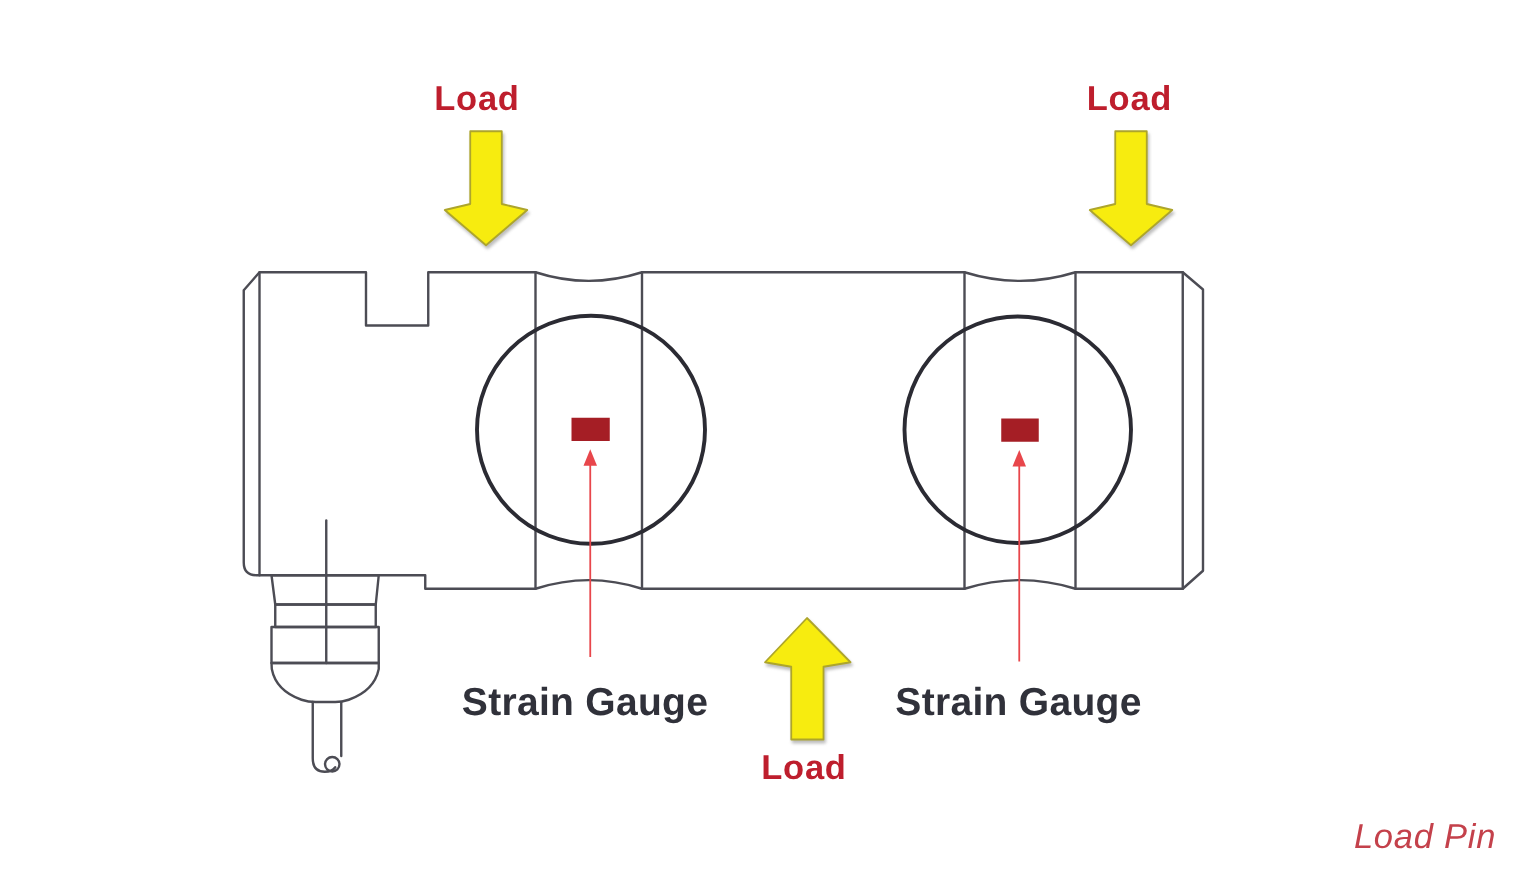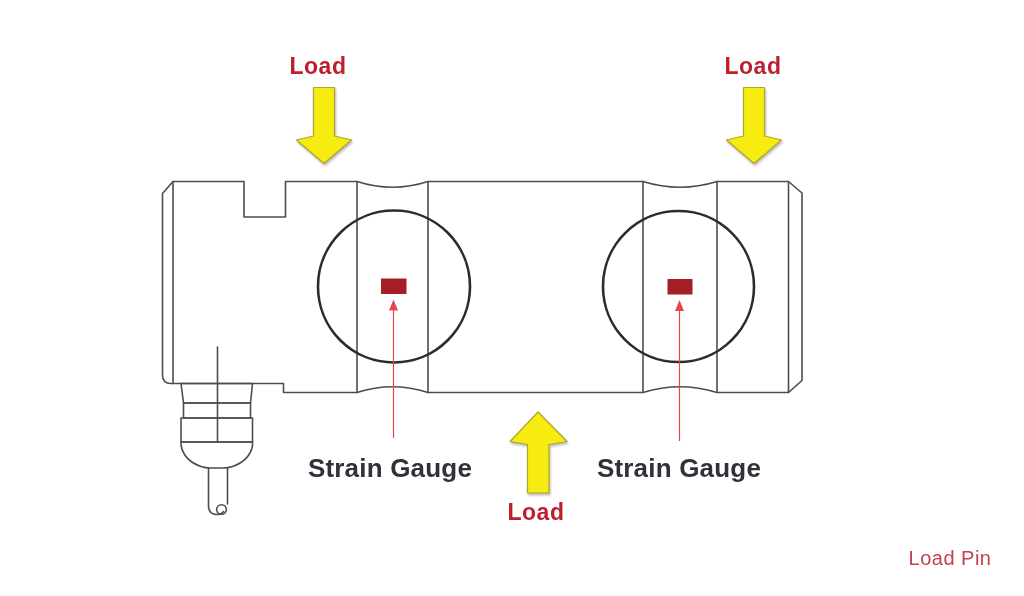--- a/index.html
+++ b/index.html
@@ -22,21 +22,22 @@
     font-size:23px;
     font-weight:bold;
     letter-spacing:0.5px;
   }
   .sg-label{
     font-size:26px;
     font-weight:bold;
     letter-spacing:0.2px;
   }
   .caption-label{
-    font-size:20px;
+    font-size:23px;
+    font-style:italic;
     letter-spacing:0.5px;
   }
   .arrow-shadow{
     filter:drop-shadow(1.5px 2px 1px rgba(110,110,110,0.45));
   }
 </style>
 </head>
 <body>
 
 <div class="canvas">

